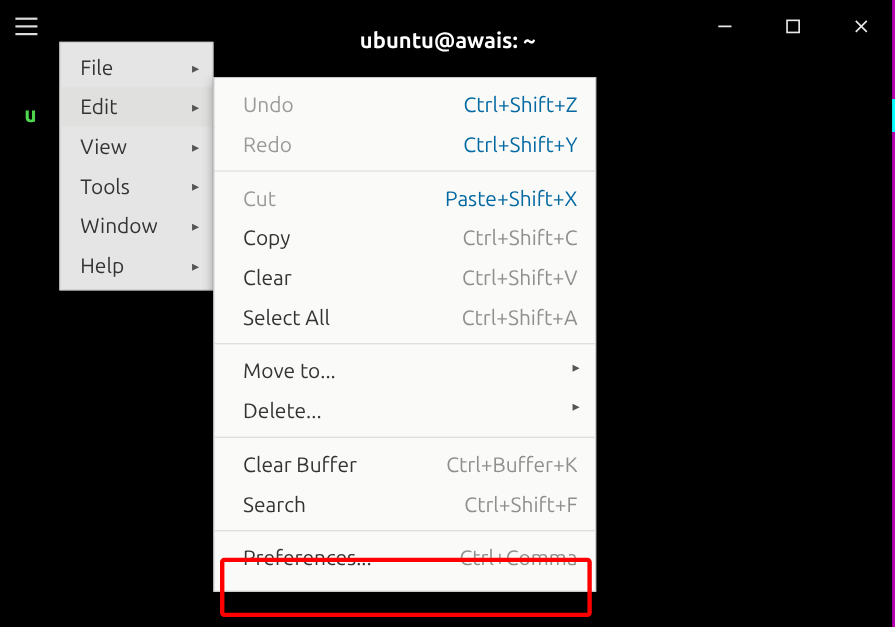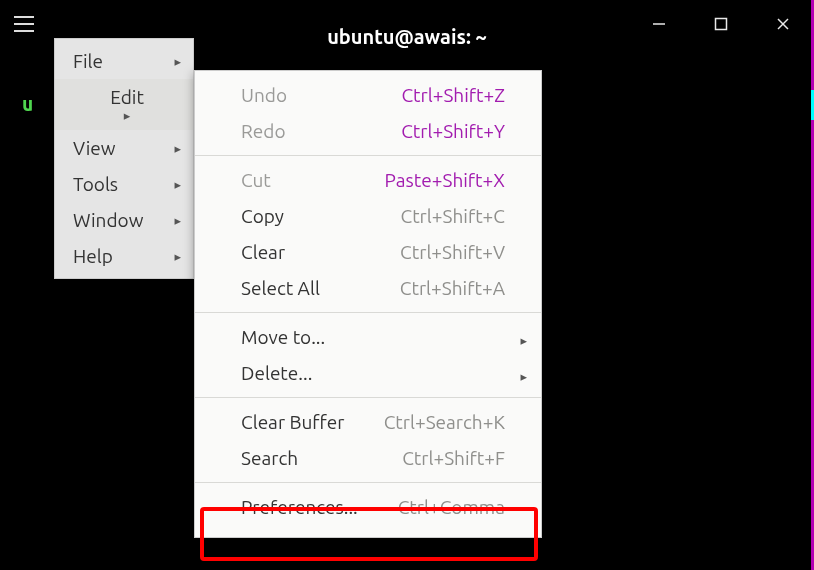--- a/index.html
+++ b/index.html
@@ -84,51 +84,49 @@
     display: flex;
     align-items: center;
     justify-content: space-between;
     padding: 7px 12px 7px 18px;
     font-size: 19px;
     color: #333;
     cursor: default;
   }
   .menu-item.hover {
     background: #e0e0de;
-    flex-direction: column;
   }
   .menu-item .chev {
     font-size: 13px;
     color: #555;
   }
   
   .submenu {
     position: absolute;
     left: 194px;
     top: 70px;
     width: 348px;
     background: #fafaf9;
     border: 1px solid #ccc;
     box-shadow: 0 3px 10px rgba(0,0,0,.35);
     padding: 6px 0 12px;
   }
   .sub-item {
     display: flex;
-    align-items: flex-end;
+    align-items: flex-start;
     justify-content: space-between;
-    padding: 7px 36px 7px 26px;
+    padding: 7px 16px 7px 26px;
     font-size: 19px;
     color: #333;
     cursor: default;
     position: relative;
-    margin-left: 20px;
   }
   .sub-item.disabled { color: #9a9a98; }
   .sub-item .shortcut { color: #8f8f8c; font-size: 19px; }
-  .sub-item.disabled .shortcut { color: #a21caf; }
+  .sub-item.disabled .shortcut { color: #0369a1; }
   .sub-item .subchev {
     font-size: 13px;
     color: #555;
     position: absolute;
     right: 14px;
   }
   .submenu .sep {
     height: 1px;
     background: #d9d9d6;
     margin: 6px 0;
@@ -251,21 +249,21 @@
       <span>Move to...</span>
       <span class="subchev">▸</span>
     </div>
     <div class="sub-item">
       <span>Delete...</span>
       <span class="subchev">▸</span>
     </div>
     <div class="sep"></div>
     <div class="sub-item">
       <span>Clear Buffer</span>
-      <span class="shortcut">Ctrl+Search+K</span>
+      <span class="shortcut">Ctrl+Buffer+K</span>
     </div>
     <div class="sub-item">
       <span>Search</span>
       <span class="shortcut">Ctrl+Shift+F</span>
     </div>
     <div class="sep"></div>
     <div class="sub-item">
       <span>Preferences...</span>
       <span class="shortcut">Ctrl+Comma</span>
     </div>

